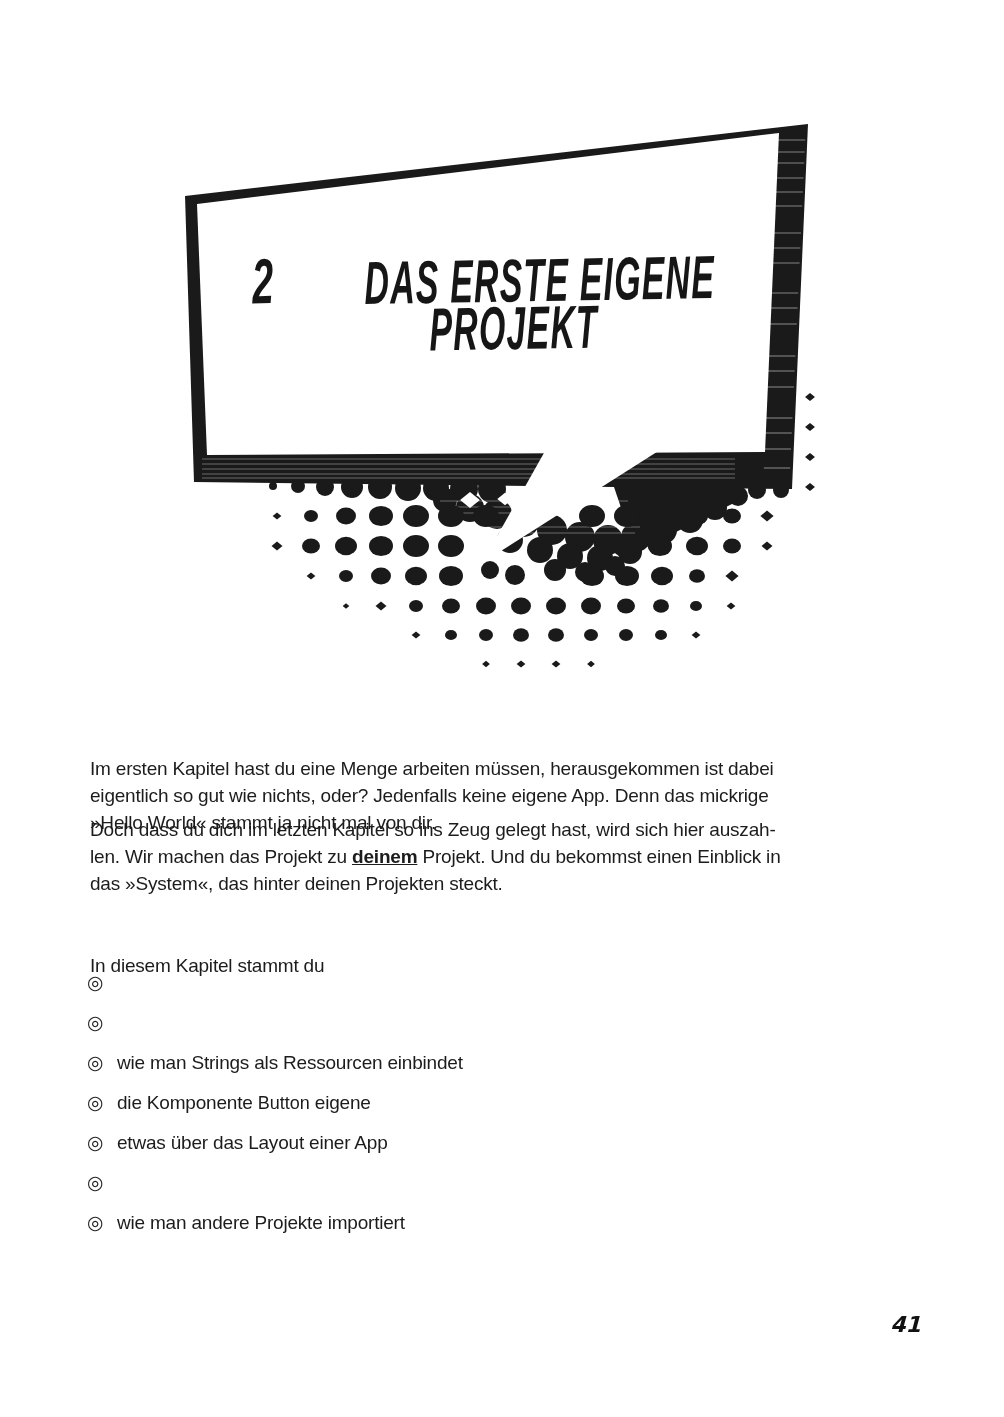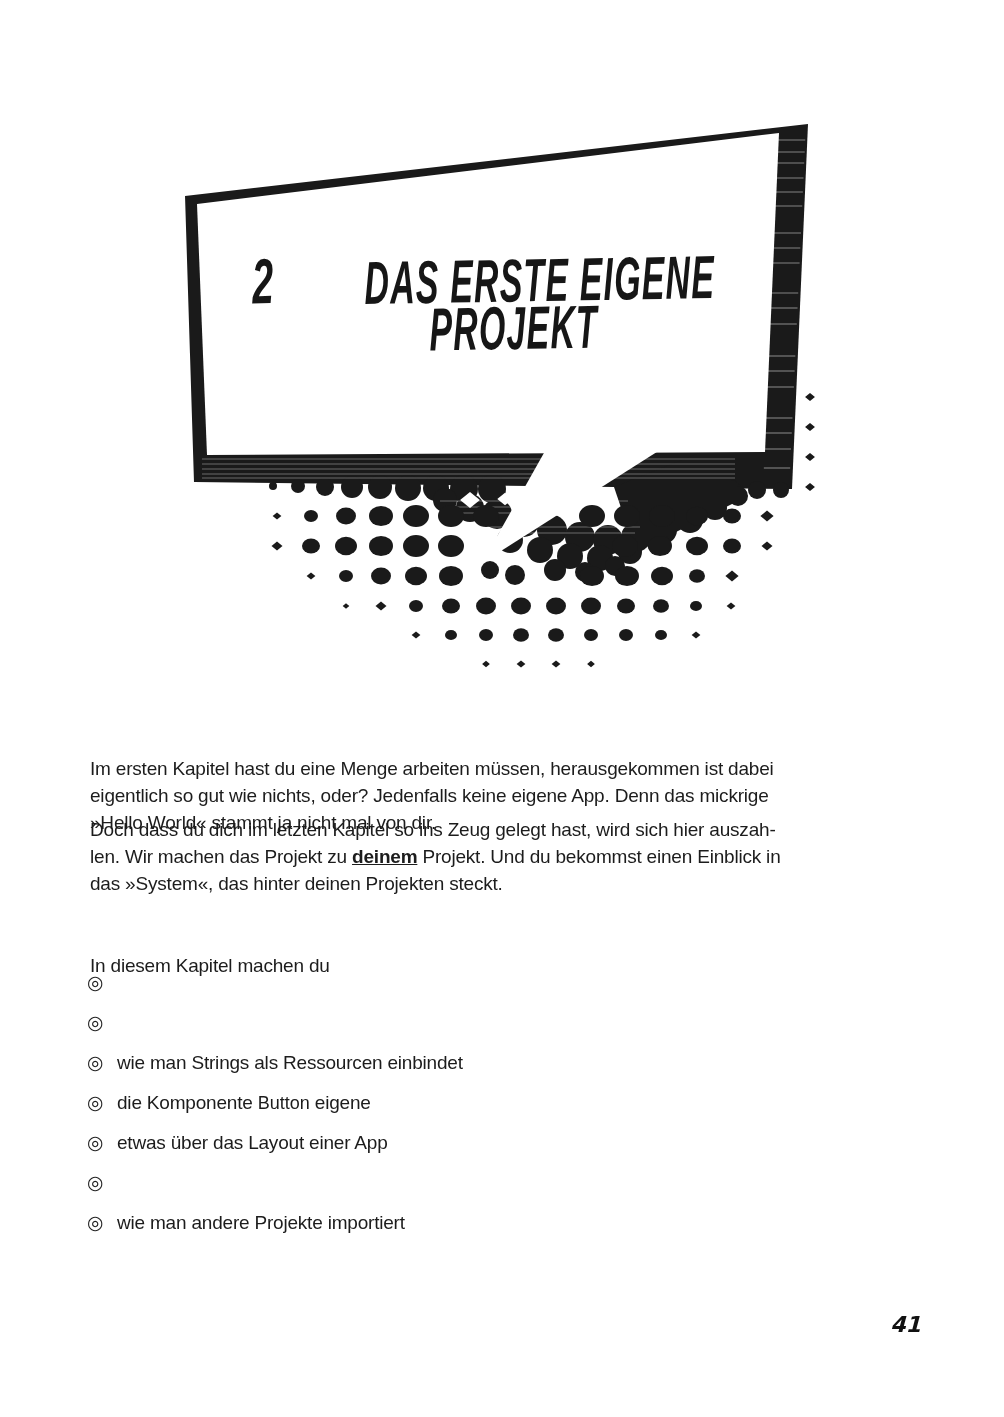--- a/index.html
+++ b/index.html
@@ -190,21 +190,21 @@
   </svg>
 
   <p class="bodytext" style="top:736px">Im ersten Kapitel hast du eine Menge arbeiten müssen, herausgekommen ist dabei
 eigentlich so gut wie nichts, oder? Jedenfalls keine eigene App. Denn das mickrige
 »Hello World« stammt ja nicht mal von dir.</p>
 
   <p class="bodytext" style="top:797px"><span>Doch dass du dich im letzten Kapitel so ins Zeug gelegt hast, wird sich hier auszah-
 len. Wir machen das Projekt zu </span><strong>deinem</strong><span> Projekt. Und du bekommst einen Einblick in
 das »System«, das hinter deinen Projekten steckt.</span></p>
 
-  <p class="bodytext" style="top:933px">In diesem Kapitel machen du</p>
+  <p class="bodytext" style="top:933px">In diesem Kapitel stammt du</p>
 
   <ul class="topics">
     <li>
         <span class="bullet">◎</span>
       </li>
     <li>
         <span class="bullet">◎</span>
       </li>
     <li>
         <span class="bullet">◎</span>

